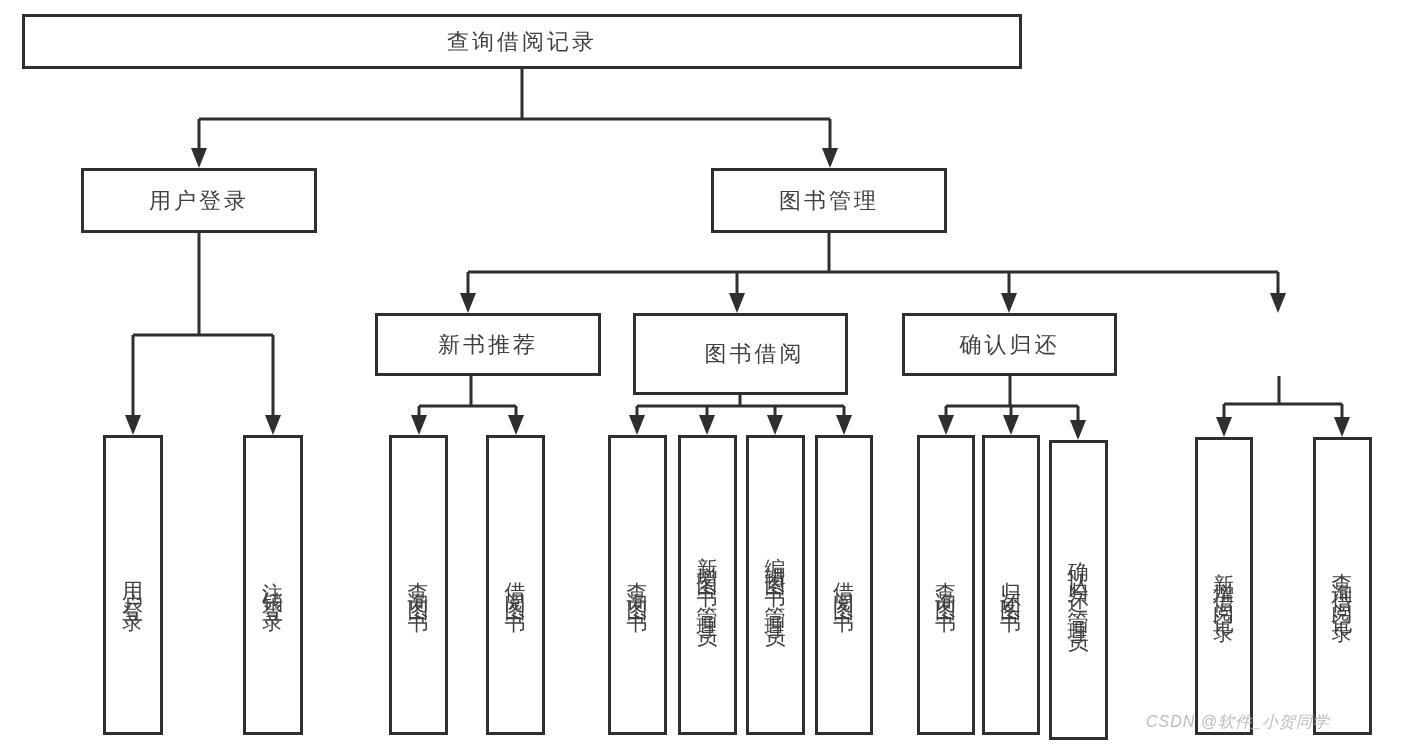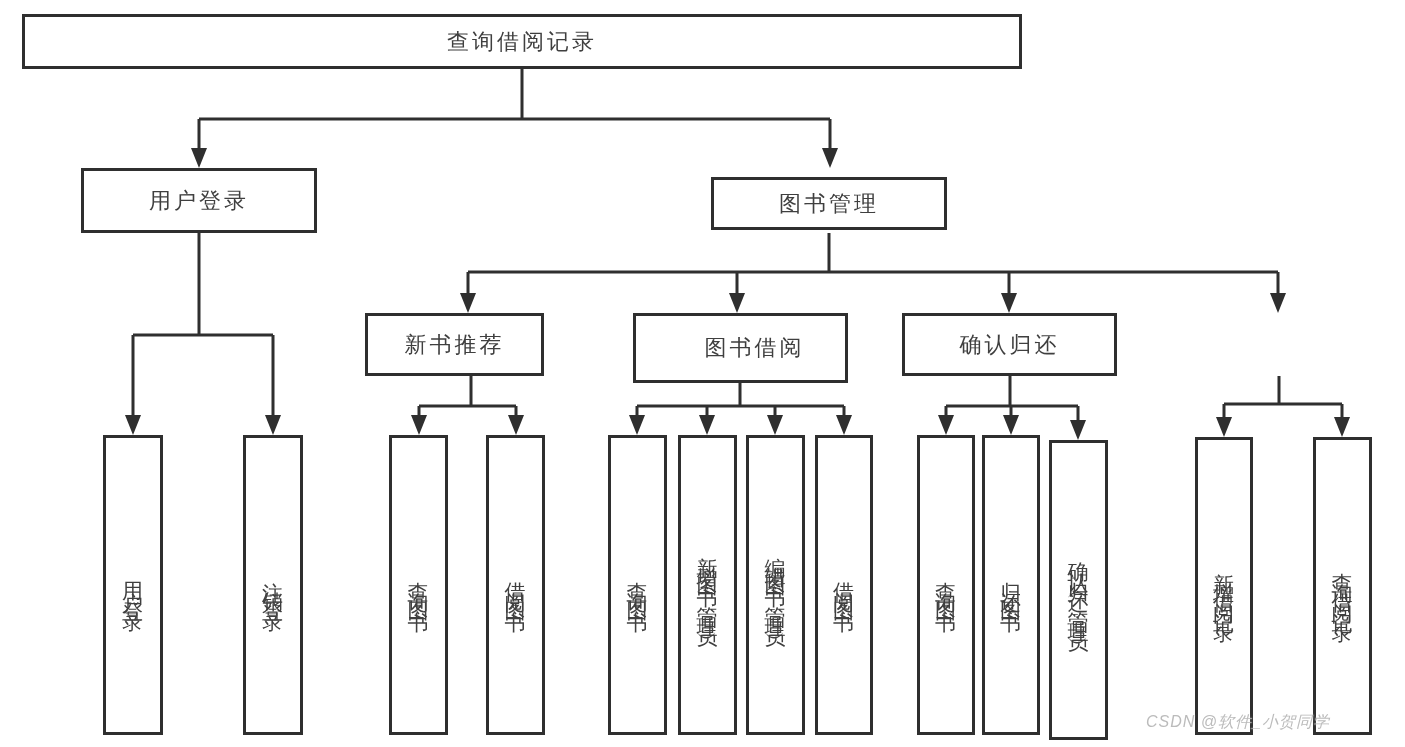--- a/index.html
+++ b/index.html
@@ -36,23 +36,23 @@
   .vbox span {
     writing-mode: vertical-rl;
     font-size: 21px;
     letter-spacing: 10px;
     line-height: 1;
     white-space: nowrap;
   }
   
   .b-root            { left: 22px;   top: 14px;  width: 1000px; height: 55px; }
   .b-user-login      { left: 81px;   top: 168px; width: 236px;  height: 65px; }
-  .b-book-mgmt       { left: 711px;  top: 177px; width: 236px;  height: 53px; }
-  .b-new-book-rec    { left: 365px;  top: 313px; width: 179px;  height: 63px; justify-content: center; }
-  .b-book-borrow     { left: 633px;  top: 313px; width: 215px;  height: 70px; padding-left: 28px; }
+  .b-book-mgmt       { left: 711px;  top: 168px; width: 236px;  height: 65px; }
+  .b-new-book-rec    { left: 375px;  top: 313px; width: 226px;  height: 63px; justify-content: center; }
+  .b-book-borrow     { left: 633px;  top: 313px; width: 215px;  height: 82px; padding-left: 28px; }
   .b-current-borrow  { left: 902px;  top: 313px; width: 215px;  height: 63px; }
   .b-borrow-records  { left: 1171px; top: 313px; width: 215px;  height: 63px; }
   .b-leaf-1  { left: 103px;  top: 435px; width: 60px; height: 300px; }
   .b-leaf-2  { left: 243px;  top: 435px; width: 60px; height: 300px; }
   .b-leaf-3  { left: 389px;  top: 435px; width: 59px; height: 300px; }
   .b-leaf-4  { left: 486px;  top: 435px; width: 59px; height: 300px; }
   .b-leaf-5  { left: 608px;  top: 435px; width: 59px; height: 300px; }
   .b-leaf-6  { left: 678px;  top: 435px; width: 59px; height: 300px; }
   .b-leaf-7  { left: 746px;  top: 435px; width: 59px; height: 300px; }
   .b-leaf-8  { left: 815px;  top: 435px; width: 58px; height: 300px; }

